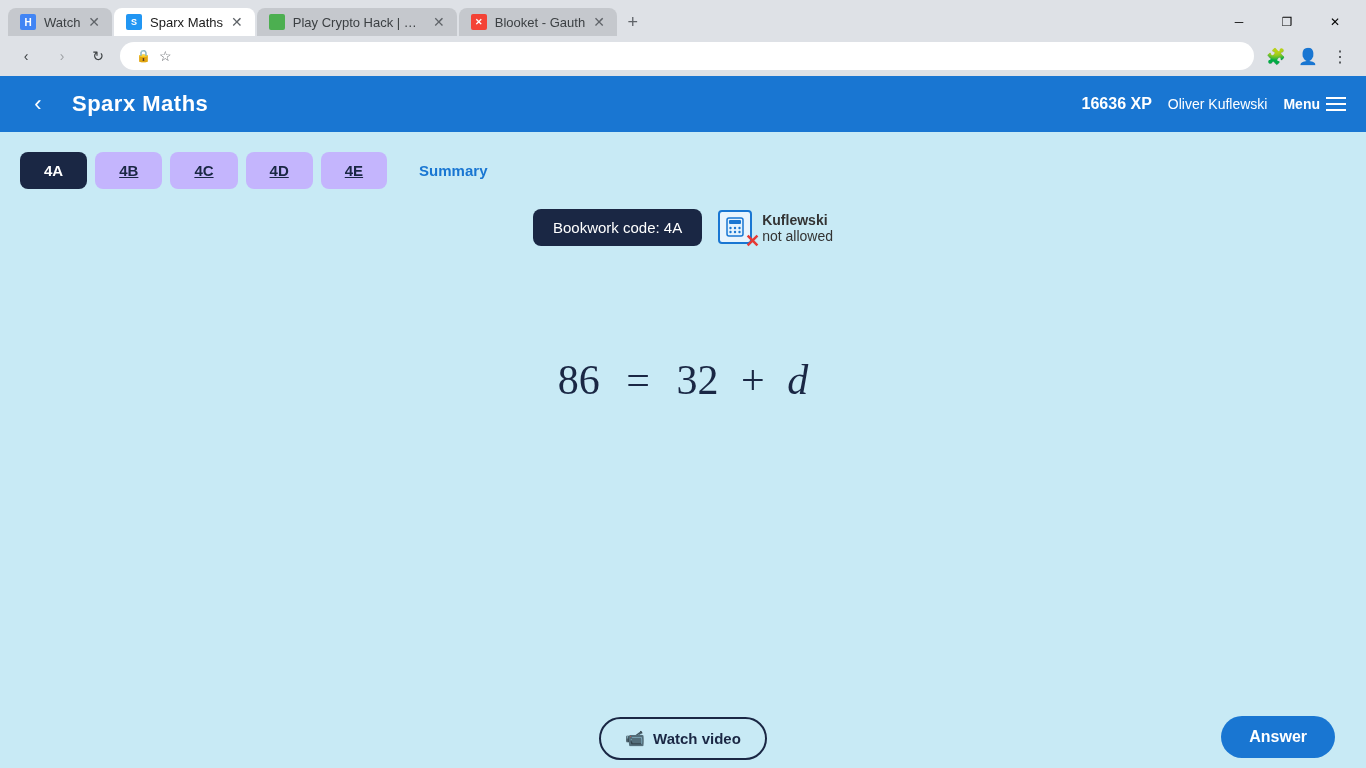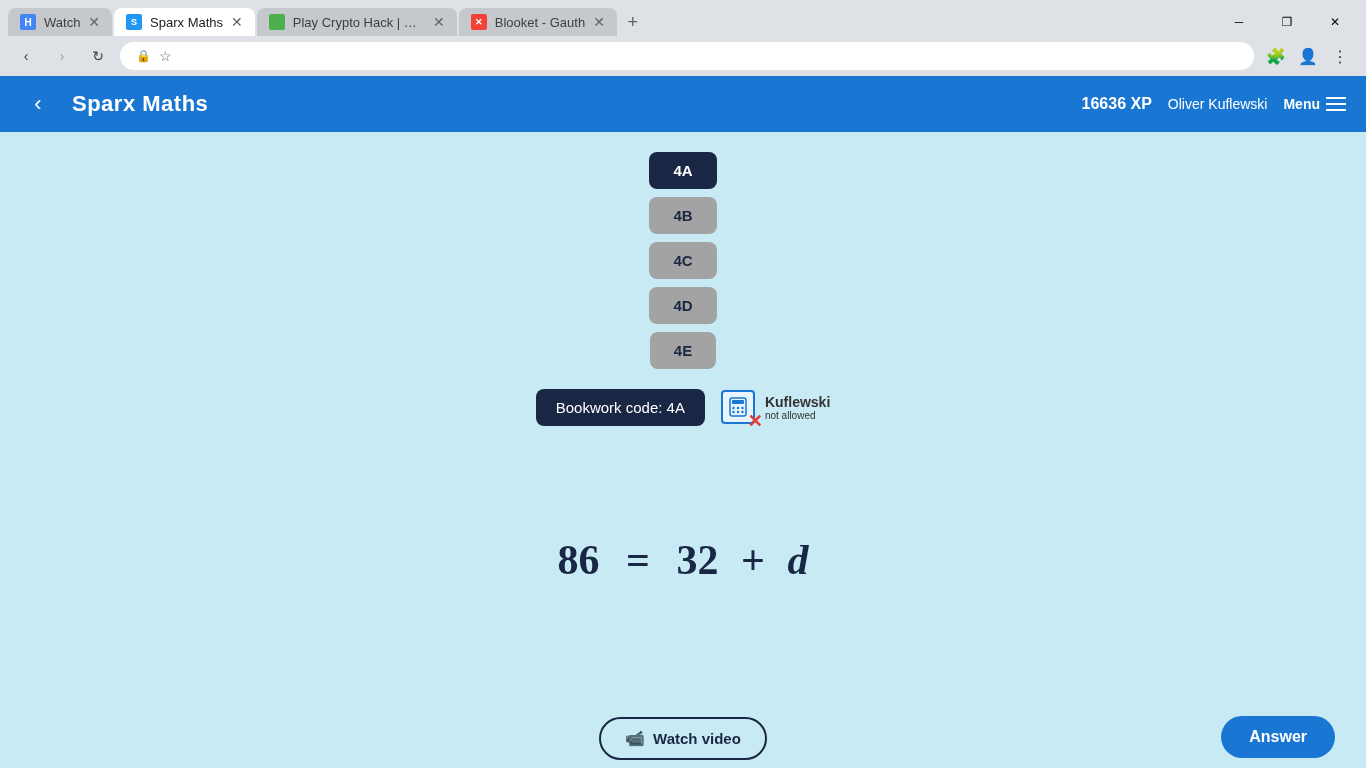--- a/index.html
+++ b/index.html
@@ -30,39 +30,39 @@
     .back-btn { color: white; font-size: 22px; cursor: pointer; width: 36px; height: 36px; display: flex; align-items: center; justify-content: center; border-radius: 50%; }
     .app-title { color: white; font-size: 22px; font-weight: 700; letter-spacing: 0.5px; }
     .header-right { margin-left: auto; display: flex; align-items: center; gap: 16px; }
     .xp-badge { color: white; font-size: 16px; font-weight: 600; }
     .user-name { color: white; font-size: 14px; font-weight: 400; }
     .menu-btn { color: white; font-size: 14px; font-weight: 600; cursor: pointer; display: flex; align-items: center; gap: 6px; justify-content: center; }
     .hamburger { display: flex; flex-direction: column; gap: 4px; cursor: pointer; }
     .hamburger span { display: block; width: 20px; height: 2px; background: white; }
 
     
-    .task-tabs { display: flex; justify-content: flex-start; align-items: center; gap: 8px; padding: 20px 20px 10px; flex-direction: column; }
+    .task-tabs { display: flex; justify-content: flex-start; align-items: center; gap: 8px; padding: 20px 20px 10px; }
     .task-tab { padding: 10px 24px; border-radius: 8px; font-size: 15px; font-weight: 600; cursor: pointer; border: none; }
     .task-tab.active { background: #1a2744; color: white; }
-    .task-tab.inactive { background: #a3a3a3; color: #1a2744; }
+    .task-tab.inactive { background: #c4b5fd; color: #1a2744; text-decoration: underline; }
     .task-tab.summary { background: transparent; color: #1976d2; font-weight: 700; }
 
     
     .bookwork-row { display: flex; align-items: center; justify-content: center; gap: 16px; padding: 10px 20px; }
     .bookwork-code { background: #1a2744; color: white; padding: 10px 20px; border-radius: 8px; font-size: 15px; font-weight: 500; }
     .calculator-info { display: flex; align-items: center; gap: 8px; color: #333; font-size: 14px; }
     .calc-icon { position: relative; width: 36px; height: 36px; }
     .calc-icon-bg { width: 34px; height: 34px; background: #e8f4fd; border: 2px solid #1976d2; border-radius: 4px; display: flex; align-items: center; justify-content: center; font-size: 18px; }
     .calc-x { position: absolute; bottom: -2px; right: -4px; color: #e53935; font-weight: 900; font-size: 16px; }
 
     
     .main-content { display: flex; flex-direction: column; align-items: center; justify-content: center; padding: 40px 20px; }
     .question-text { font-size: 26px; color: #1a2744; text-align: center; margin-bottom: 40px; font-weight: 400; }
     .question-text em { font-style: italic; font-family: Georgia, serif; }
-    .equation { font-size: 42px; color: #1a2744; text-align: right; font-family: Georgia, 'Times New Roman', serif; font-weight: 700; }
+    .equation { font-size: 42px; color: #1a2744; text-align: right; font-family: Georgia, 'Times New Roman', serif; font-weight: 400; }
 
     
     .bottom-bar { position: fixed; bottom: 0; left: 0; right: 0; height: 60px; background: #c8eaf5; display: flex; align-items: center; justify-content: center; gap: 20px; padding: 0 20px; }
     .watch-video-btn { display: flex; align-items: center; gap: 8px; padding: 10px 24px; border-radius: 24px; border: 2px solid #1a2744; background: transparent; color: #1a2744; font-size: 15px; font-weight: 600; cursor: pointer; }
     .answer-btn { position: fixed; bottom: 10px; right: 31px; background: #1976d2; color: white; border: none; border-radius: 24px; padding: 12px 28px; font-size: 16px; font-weight: 700; cursor: pointer; }
 
     
     .favicon-home { background: #4285f4; display: flex; align-items: center; justify-content: center; color: white; font-size: 10px; font-weight: bold; }
     .favicon-sparx { background: #2196f3; display: flex; align-items: center; justify-content: center; color: white; font-size: 9px; font-weight: bold; border-radius: 2px; }
   </style>
@@ -146,20 +146,21 @@
     </div>
   </div>
 </div>
 
 <div class="task-tabs">
   <button class="task-tab active">4A</button>
   <button class="task-tab inactive">4B</button>
   <button class="task-tab inactive">4C</button>
   <button class="task-tab inactive">4D</button>
   <button class="task-tab inactive">4E</button>
+  <button class="task-tab summary">Summary</button>
 </div>
 
 <div class="bookwork-row">
   <div class="bookwork-code">
     <span>Bookwork code: 4A</span>
   </div>
   <div class="calculator-info">
     <div class="calc-icon">
       <div class="calc-icon-bg">
         <svg width="20" height="20" viewBox="0 0 20 20" fill="none" xmlns="http://www.w3.org/2000/svg">
@@ -170,21 +171,21 @@
           <circle cx="14.5" cy="11" r="1.2" fill="#1976d2"></circle>
           <circle cx="5.5" cy="15" r="1.2" fill="#1976d2"></circle>
           <circle cx="10" cy="15" r="1.2" fill="#1976d2"></circle>
           <circle cx="14.5" cy="15" r="1.2" fill="#1976d2"></circle>
         </svg>
       </div>
       <span class="calc-x" style="position:absolute;bottom:-4px;right:-6px;color:#e53935;font-weight:900;font-size:18px;line-height:1;">✕</span>
     </div>
     <div>
       <div style="font-weight:600; font-size:14px; color:#333;">Kuflewski</div>
-      <div style="font-size:10px; color:#333;">not allowed</div>
+      <div style="font-size:14px; color:#333;">not allowed</div>
     </div>
   </div>
 </div>
 
 <div class="main-content" style="margin-top: 60px;">
   <div class="equation">
     <span>86</span>
     <span style="margin: 0 16px;">=</span>
     <span>32</span>
     <span style="margin: 0 12px;">+</span>

